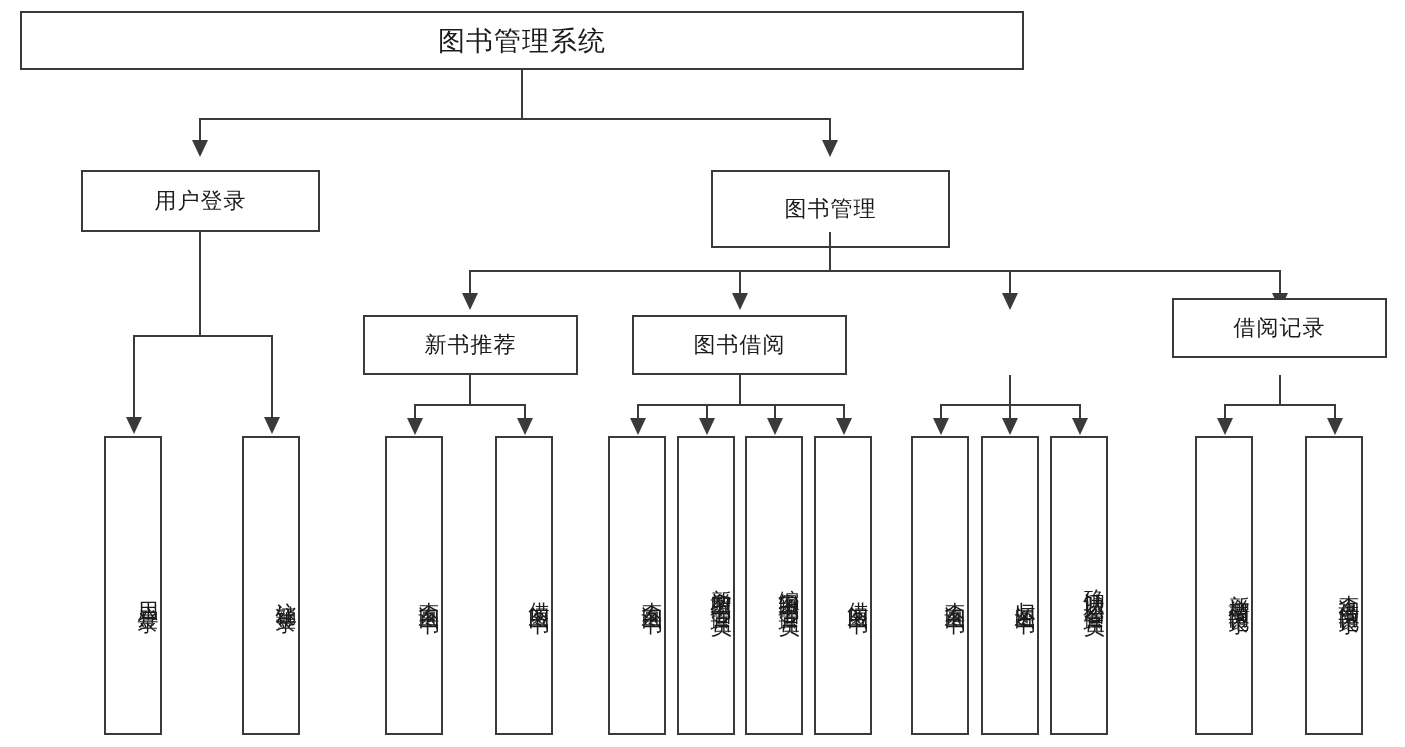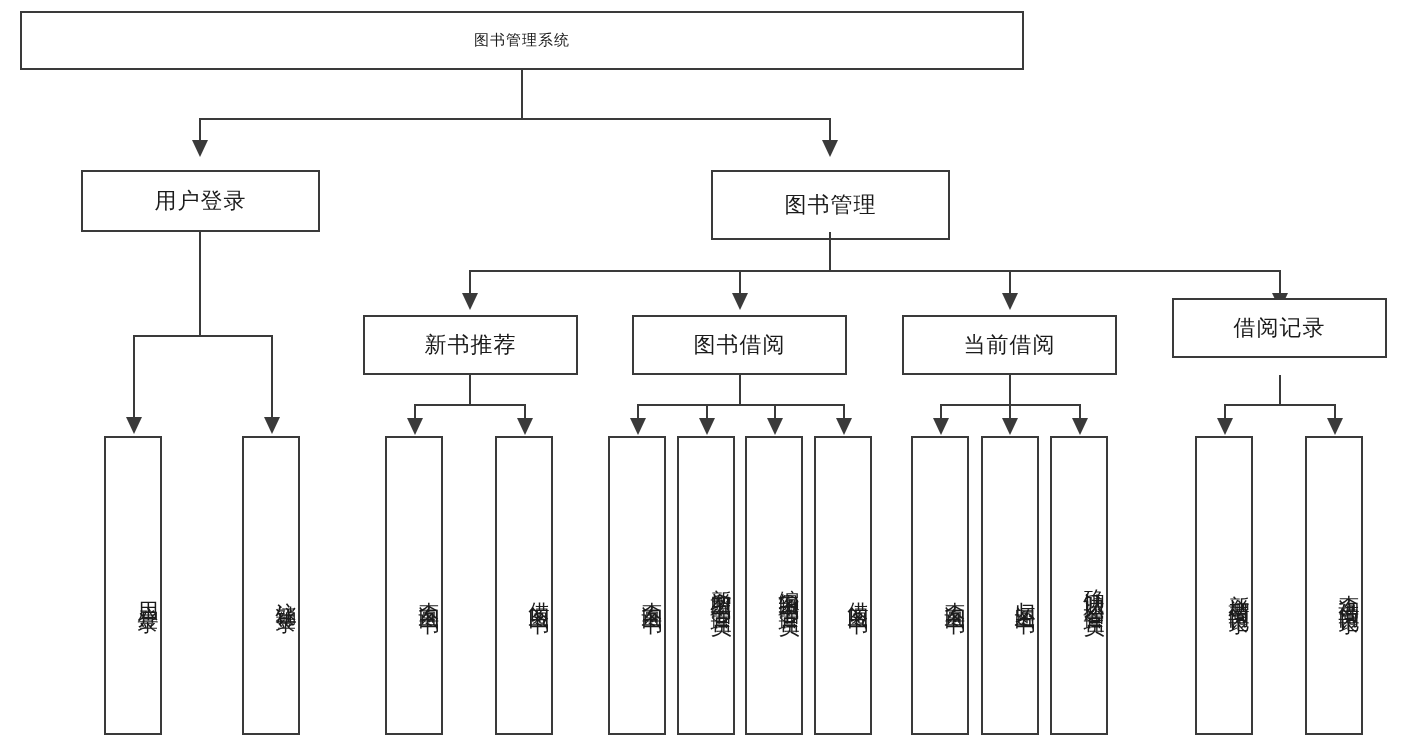--- a/index.html
+++ b/index.html
@@ -28,21 +28,21 @@
     align-items: center;
     justify-content: center;
     color: #1b1b1b;
     line-height: 1.18;
   }
   .node.horiz {
     font-size: 22px;
     letter-spacing: 1px;
   }
   .node.root {
-    font-size: 15px;
+    font-size: 27px;
   }
   
   .node.vert {
     writing-mode: vertical-rl;
     text-orientation: upright;
     align-items: flex-start;
     justify-content: center;
     padding-top: 14px;
     font-size: 21px;
     letter-spacing: 4px;
@@ -88,21 +88,21 @@
   <div class="node horiz root" style="left:20px; top:11px; width:1004px; height:59px;">图书管理系统</div>
 
   <div class="vline" style="left:521px; top:70px; height:49px;"></div>
   <div class="hline" style="left:199px; top:118px; width:632px;"></div>
   <div class="vline" style="left:199px; top:118px; height:24px;"></div>
   <div class="arrow" style="left:192px; top:140px;"></div>
   <div class="vline" style="left:829px; top:118px; height:24px;"></div>
   <div class="arrow" style="left:822px; top:140px;"></div>
 
   <div class="node horiz" style="left:81px; top:170px; width:239px; height:62px;">用户登录</div>
-  <div class="node horiz" style="left:711px; top:170px; width:239px; height:70px;">图书管理</div>
+  <div class="node horiz" style="left:711px; top:170px; width:239px; height:78px;">图书管理</div>
 
   <div class="vline" style="left:199px; top:232px; height:104px;"></div>
   <div class="hline" style="left:133px; top:335px; width:139px;"></div>
   <div class="vline" style="left:133px; top:335px; height:84px;"></div>
   <div class="arrow" style="left:126px; top:417px;"></div>
   <div class="vline" style="left:271px; top:335px; height:84px;"></div>
   <div class="arrow" style="left:264px; top:417px;"></div>
 
   <div class="vline" style="left:829px; top:232px; height:39px;"></div>
   <div class="hline" style="left:469px; top:270px; width:812px;"></div>
@@ -110,21 +110,20 @@
   <div class="arrow" style="left:462px; top:293px;"></div>
   <div class="vline" style="left:739px; top:270px; height:25px;"></div>
   <div class="arrow" style="left:732px; top:293px;"></div>
   <div class="vline" style="left:1009px; top:270px; height:25px;"></div>
   <div class="arrow" style="left:1002px; top:293px;"></div>
   <div class="vline" style="left:1279px; top:270px; height:25px;"></div>
   <div class="arrow" style="left:1272px; top:293px;"></div>
 
   <div class="node horiz" style="left:632px; top:315px; width:215px; height:60px;">图书借阅</div>
   <div class="node horiz" style="left:363px; top:315px; width:215px; height:60px;">新书推荐</div>
-  <div class="node horiz" style="left:902px; top:315px; width:215px; height:60px;">当前借阅</div>
   <div class="node horiz" style="left:1172px; top:298px; width:215px; height:60px;">借阅记录</div>
 
   <div class="vline" style="left:469px; top:375px; height:30px;"></div>
   <div class="hline" style="left:414px; top:404px; width:111px;"></div>
   <div class="vline" style="left:414px; top:404px; height:16px;"></div>
   <div class="arrow" style="left:407px; top:418px;"></div>
   <div class="vline" style="left:524px; top:404px; height:16px;"></div>
   <div class="arrow" style="left:517px; top:418px;"></div>
 
   <div class="vline" style="left:739px; top:375px; height:30px;"></div>

